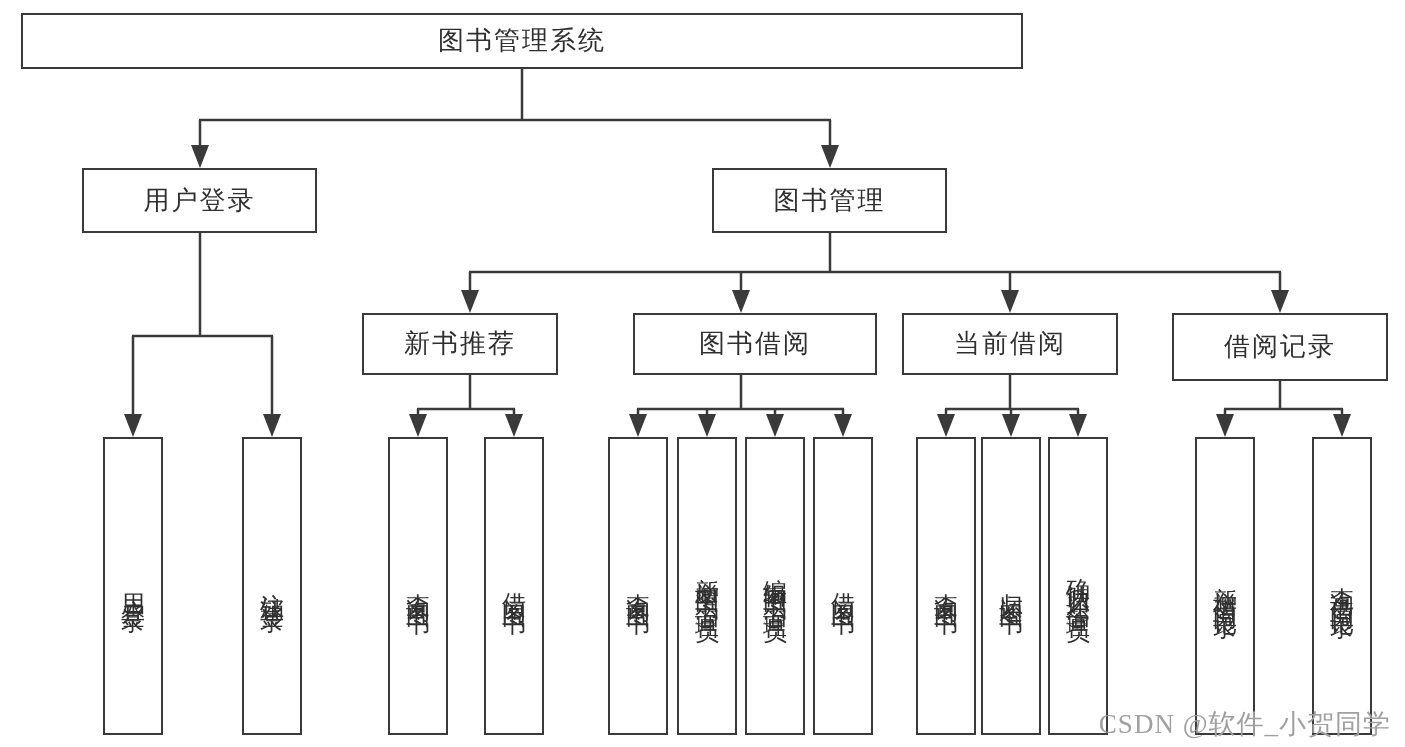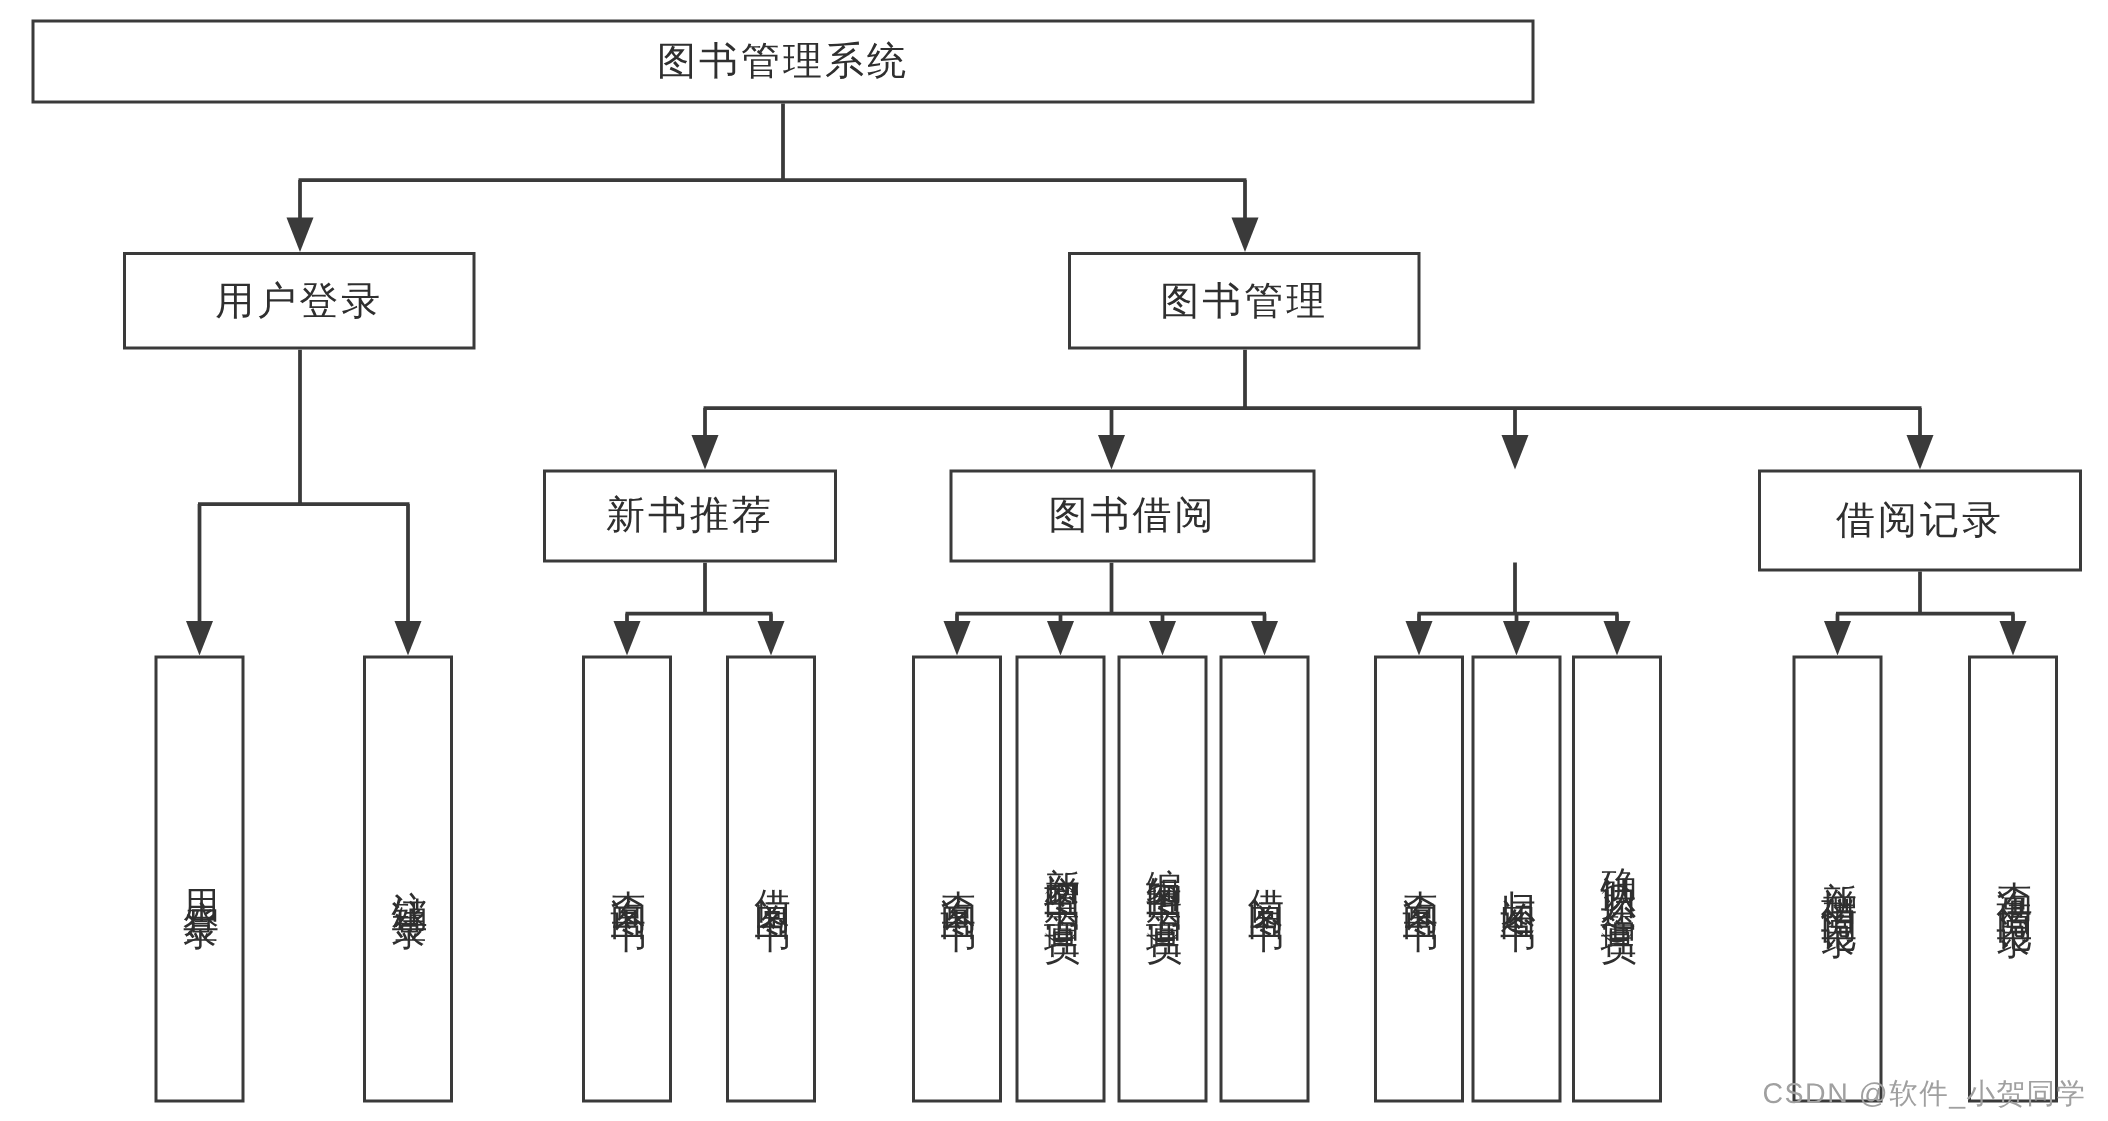--- a/index.html
+++ b/index.html
@@ -6,21 +6,21 @@
     --line:#3a3a3a;
     --text:#2f2f2f;
     --wm:#a0a0a0;
     --bg:#ffffff;
   }
   html,body{margin:0;padding:0;background:var(--bg);}
   .canvas{
     position:relative;
     width:1405px;height:747px;
     background:var(--bg);
-    font-family:Liberation Sans, sans-serif;
+    font-family:Liberation Serif, serif;
     overflow:hidden;
   }
   .connectors{position:absolute;left:0;top:0;width:1405px;height:747px;}
   .connectors path{stroke:var(--line);stroke-width:2.5;fill:none;}
   .connectors polygon{fill:var(--line);}
   .node{
     position:absolute;
     box-sizing:border-box;
     background:#fff;
     border:2px solid var(--line);
@@ -36,21 +36,21 @@
   }
   .node.v span{
     writing-mode:vertical-rl;
     font-size:24px;
     letter-spacing:6px;
     line-height:1;
   }
   .watermark{
     position:absolute;
     right:14px;bottom:5px;
-    font-size:19px;
+    font-size:27px;
     color:var(--wm);
     letter-spacing:1px;
     z-index:5;
     white-space:nowrap;
   }
 </style>
 </head>
 <body>
 
 <div class="canvas">
@@ -101,20 +101,23 @@
   <div class="node h" style="left:712px;top:168px;width:235px;height:65px">
     <span>图书管理</span>
   </div>
 
   <div class="node h" style="left:362px;top:313px;width:196px;height:62px">
     <span>新书推荐</span>
   </div>
   <div class="node h" style="left:633px;top:313px;width:244px;height:62px">
     <span>图书借阅</span>
   </div>
+  <div class="node h" style="left:902px;top:313px;width:216px;height:62px">
+    <span>当前借阅</span>
+  </div>
   <div class="node h" style="left:1172px;top:313px;width:216px;height:68px">
     <span>借阅记录</span>
   </div>
 
   <div class="node v" style="left:103px;top:437px;width:60px;height:298px">
     <span>用户登录</span>
   </div>
   <div class="node v" style="left:242px;top:437px;width:60px;height:298px">
     <span>注销登录</span>
   </div>

